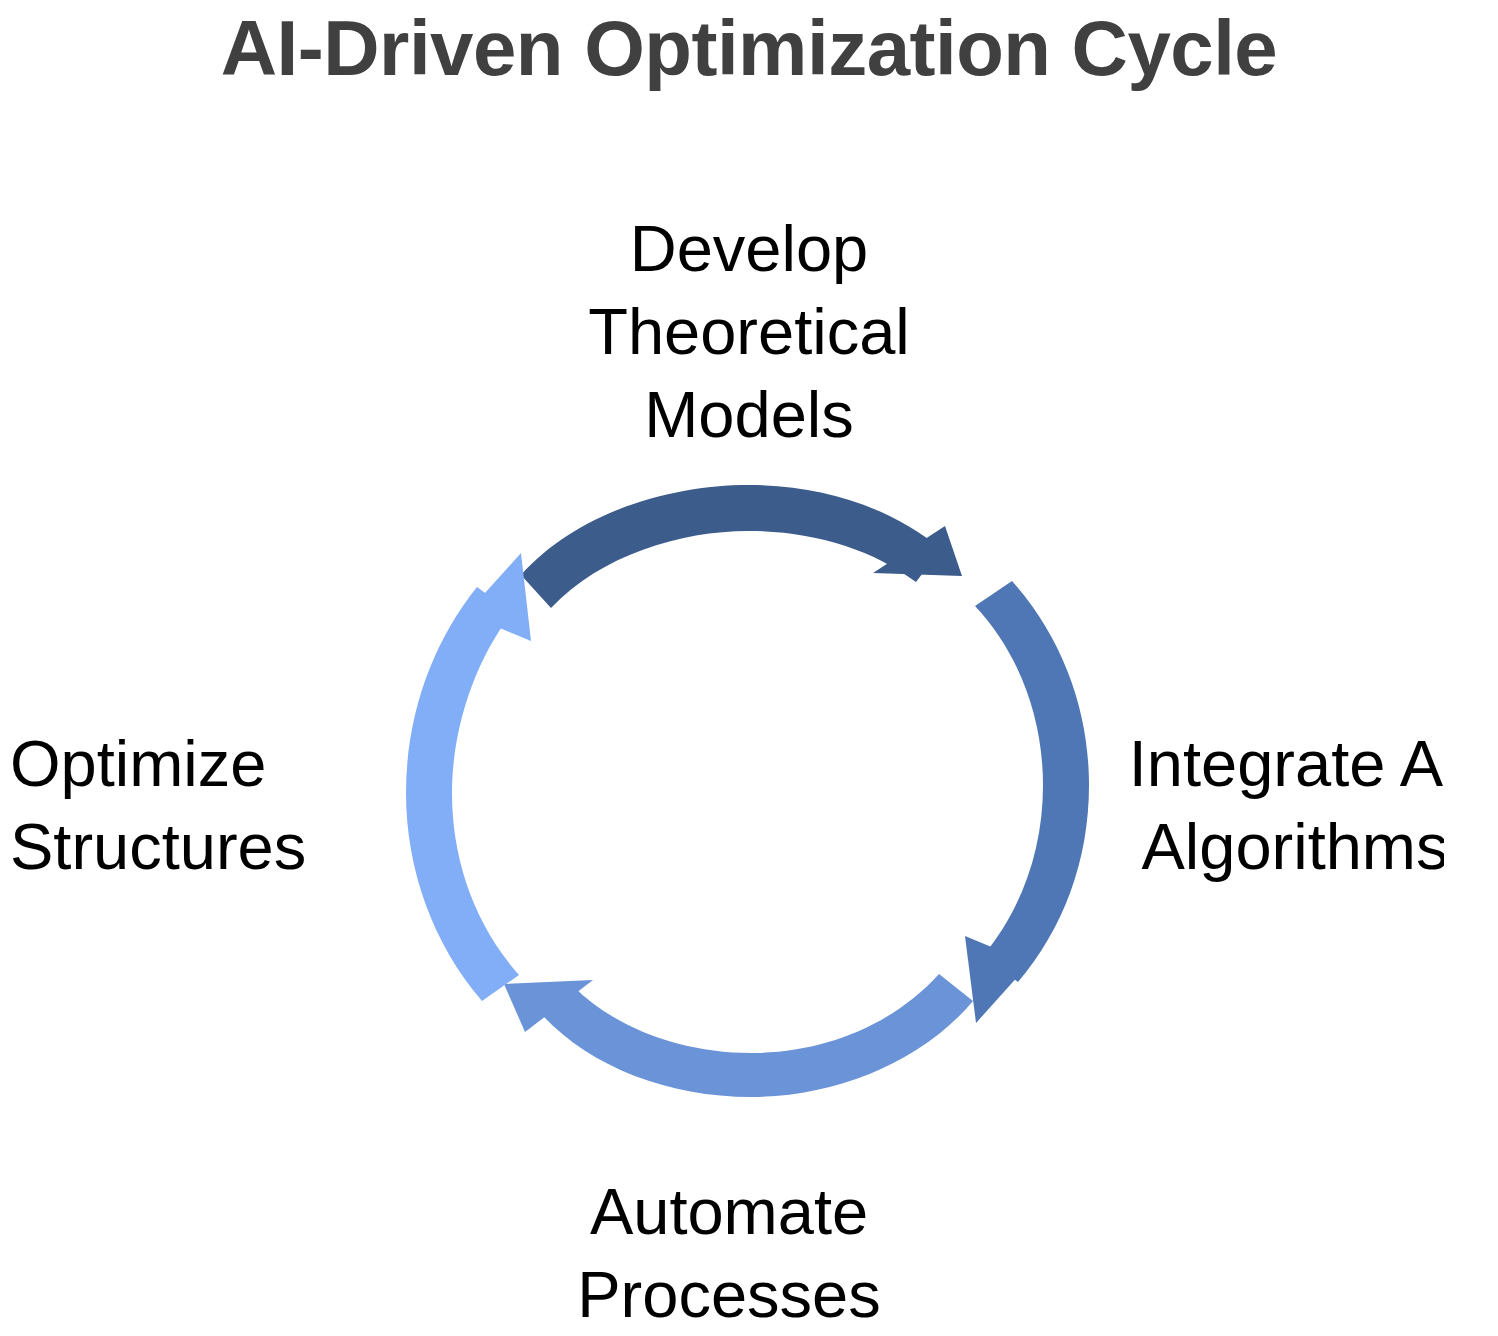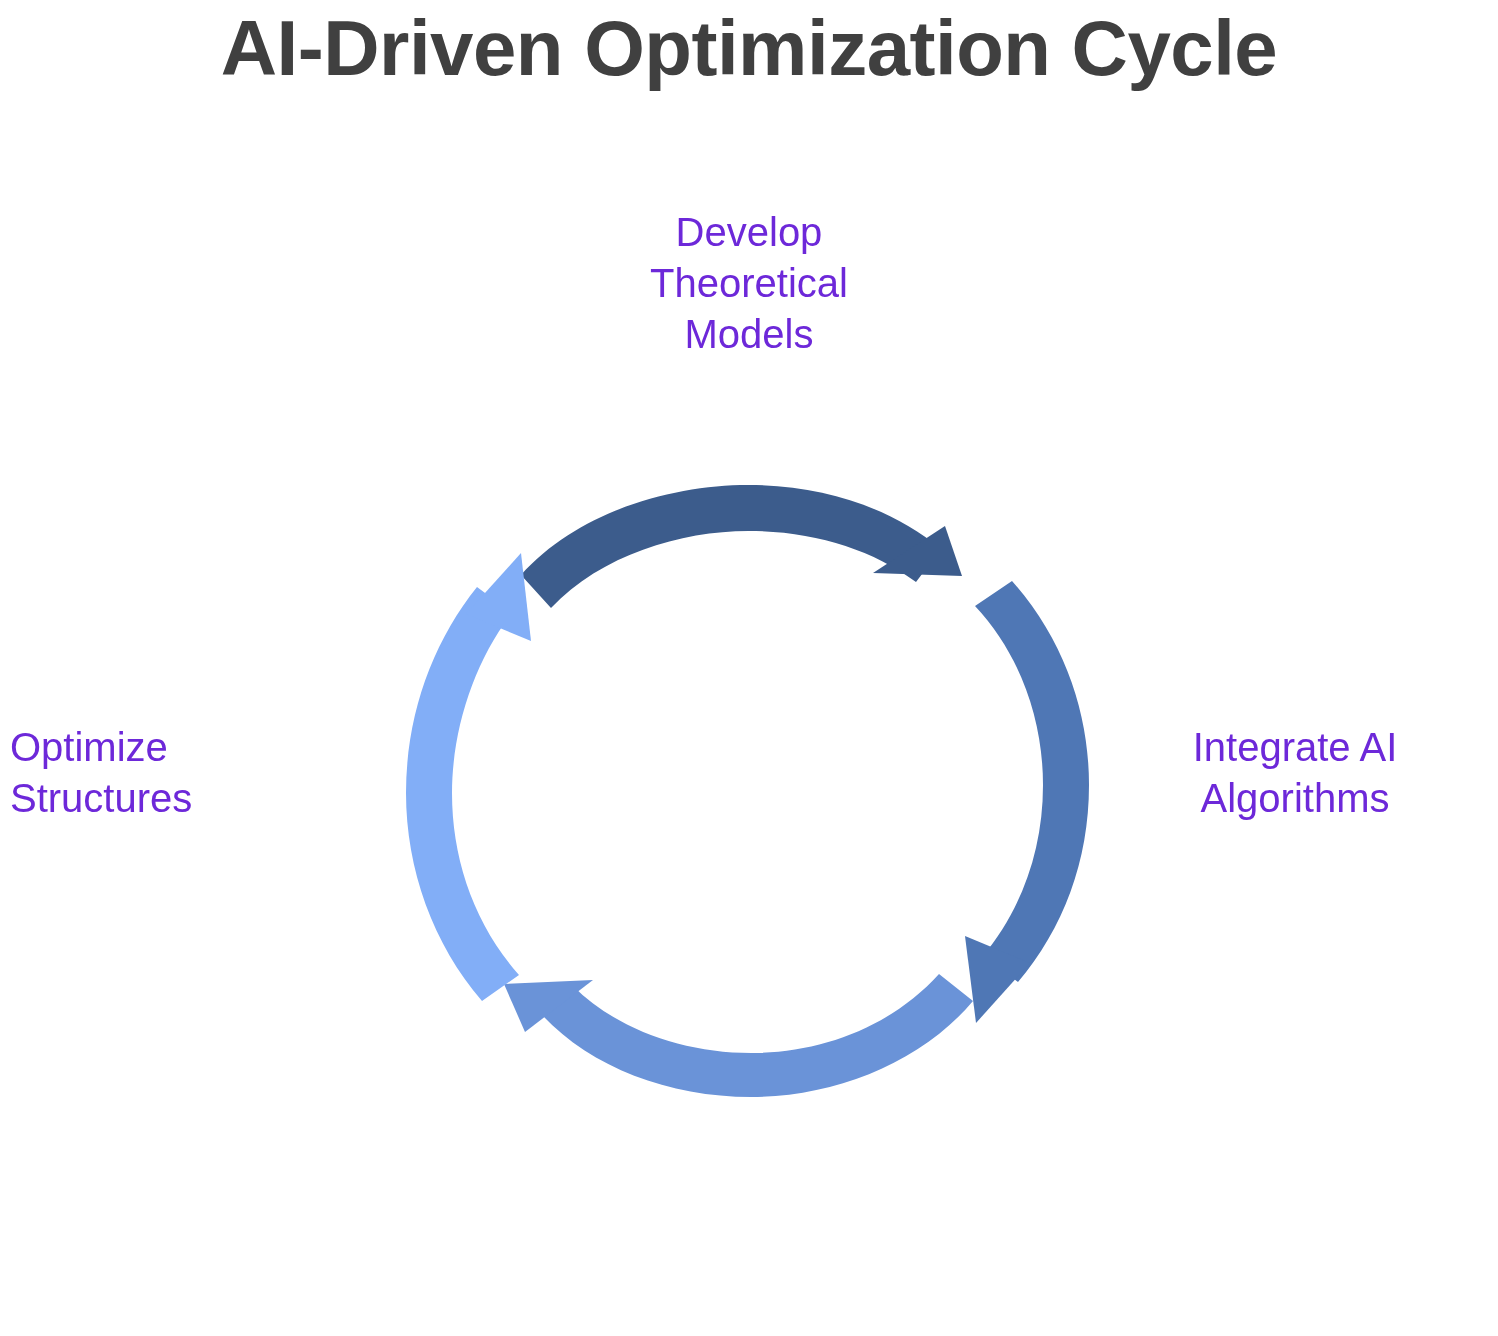--- a/index.html
+++ b/index.html
@@ -25,22 +25,22 @@
     width: 1498px;
     text-align: center;
     font-size: 78px;
     font-weight: bold;
     color: #404040;
     letter-spacing: -0.5px;
     line-height: 1.1;
   }
   .cycle-stage-label {
     position: absolute;
-    color: #6d28d9;
-    font-size: 40px;
+    color: #000000;
+    font-size: 65px;
     font-weight: normal;
     line-height: 1.28;
     white-space: pre-line;
   }
   #label-top {
     left: 449px;
     top: 207px;
     width: 600px;
     text-align: center;
   }
@@ -81,20 +81,22 @@
 
   <div id="diagram-title">AI-Driven Optimization Cycle</div>
 
   <div class="cycle-stage-label" id="label-top">Develop
 Theoretical
 Models</div>
 
   <div class="cycle-stage-label" id="label-right">Integrate AI
 Algorithms</div>
 
+  <div class="cycle-stage-label" id="label-bottom">Automate
+Processes</div>
 
   <div class="cycle-stage-label" id="label-left">Optimize
 Structures</div>
 
   <div id="cycle-arrows">
     <svg viewBox="0 0 750 660" xmlns="http://www.w3.org/2000/svg" aria-hidden="true">
       <defs>
         
       </defs>
 

